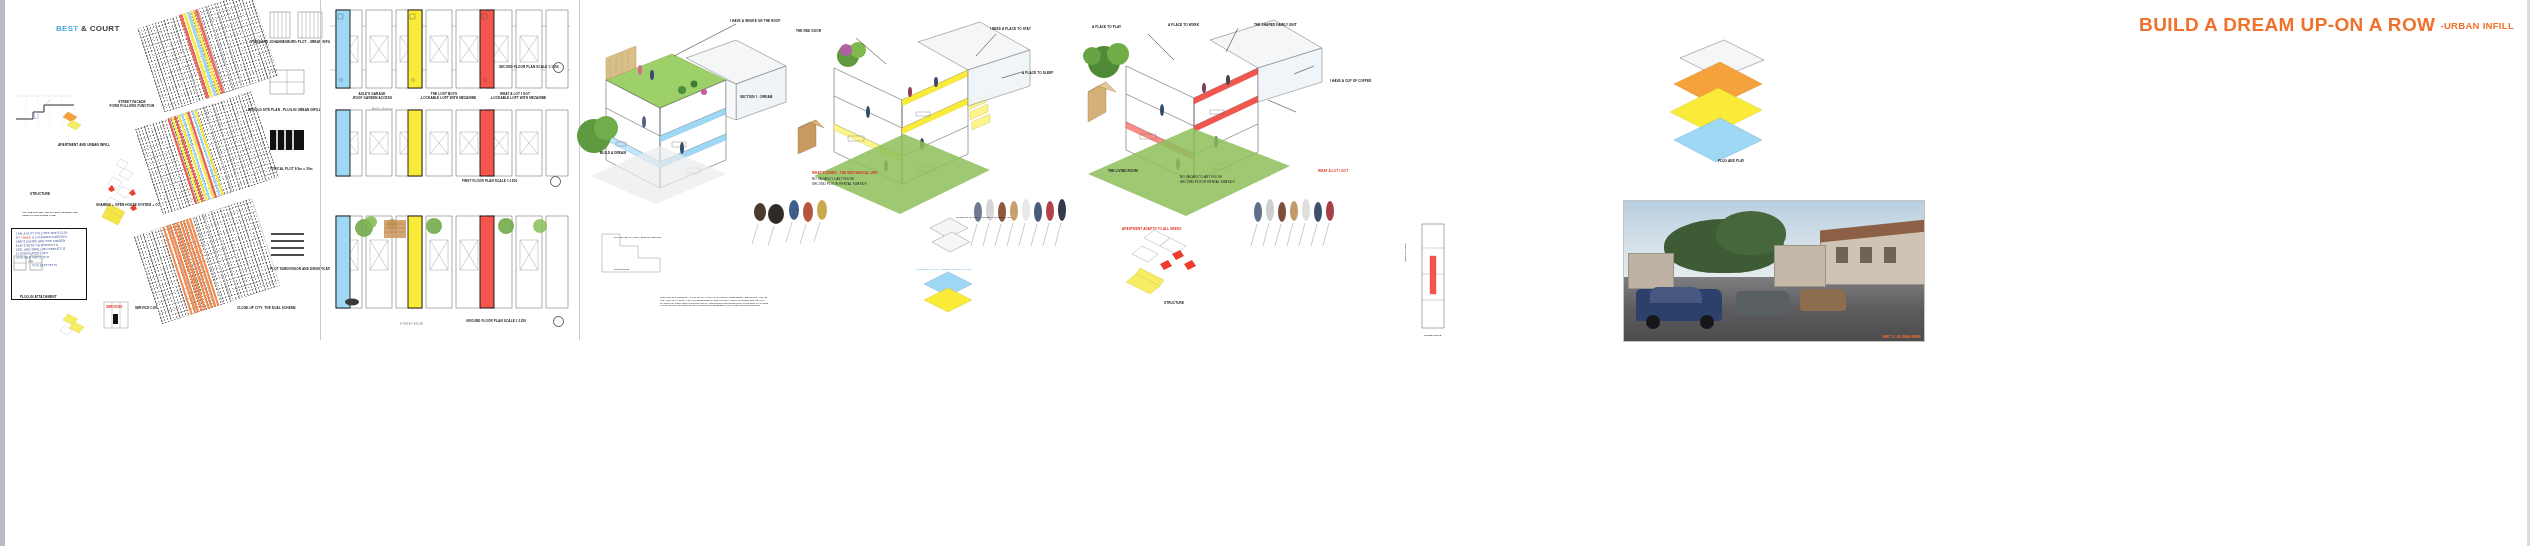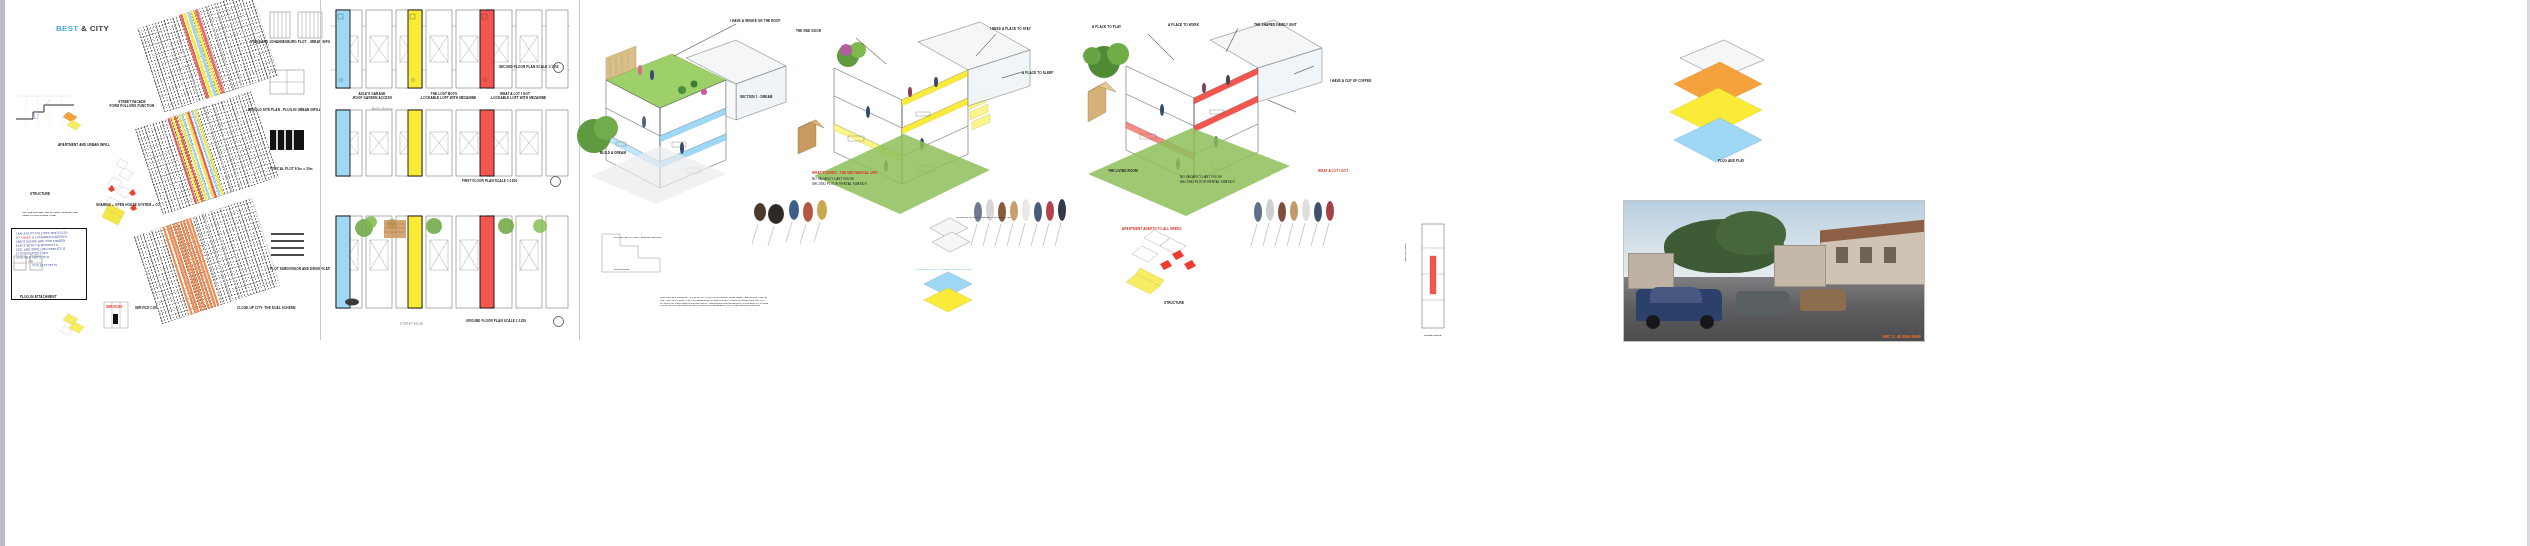--- a/index.html
+++ b/index.html
@@ -95,23 +95,26 @@
   .circlesym{position:absolute;border:.5px solid #555;border-radius:50%;}
 </style>
 </head>
 <body>
 
 <div class="board">
 
   <div class="edge-strip"></div>
   <div class="edge-strip-r"></div>
 
+  <div class="title-wrap">
+    <span class="title-main">BUILD A DREAM UP-ON A ROW</span><span class="title-sub">-URBAN INFILL</span>
+  </div>
 
   <div class="work-live">
-    <span class="w">BEST</span><span class="l"> &amp; </span><span class="l">CITY</span>
+    <span class="w">BEST</span><span class="l"> &amp; </span><span class="l">COURT</span>
   </div>
 
   <div class="linebox" style="left:12px;top:92px;width:70px;height:36px;">
     <svg width="70" height="36" viewBox="0 0 70 36">
       <line x1="2" y1="4" x2="62" y2="4" stroke="#cfcfcf" stroke-width=".4"></line>
       <line x1="14" y1="4" x2="14" y2="34" stroke="#cfcfcf" stroke-width=".4" stroke-dasharray="1.5 1.5"></line>
       <line x1="26" y1="4" x2="26" y2="34" stroke="#cfcfcf" stroke-width=".4" stroke-dasharray="1.5 1.5"></line>
       <line x1="38" y1="4" x2="38" y2="34" stroke="#cfcfcf" stroke-width=".4" stroke-dasharray="1.5 1.5"></line>
       <line x1="50" y1="4" x2="50" y2="34" stroke="#cfcfcf" stroke-width=".4" stroke-dasharray="1.5 1.5"></line>
       <polyline points="4,27 21,27 21,20 32,20 32,13 62,13" fill="none" stroke="#2a2a2a" stroke-width="1"></polyline>

